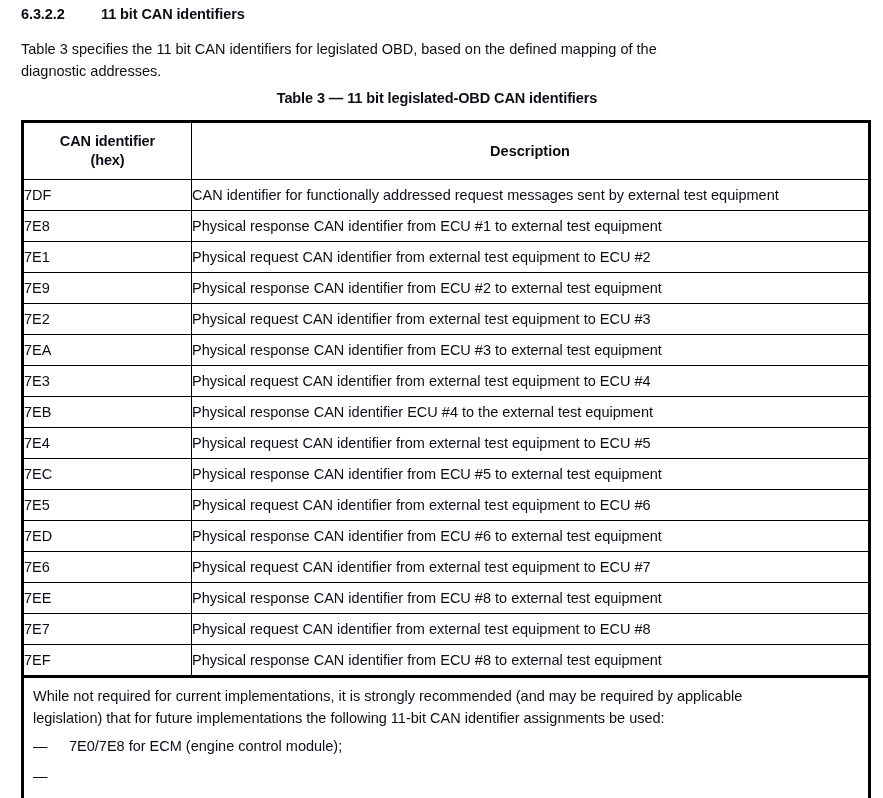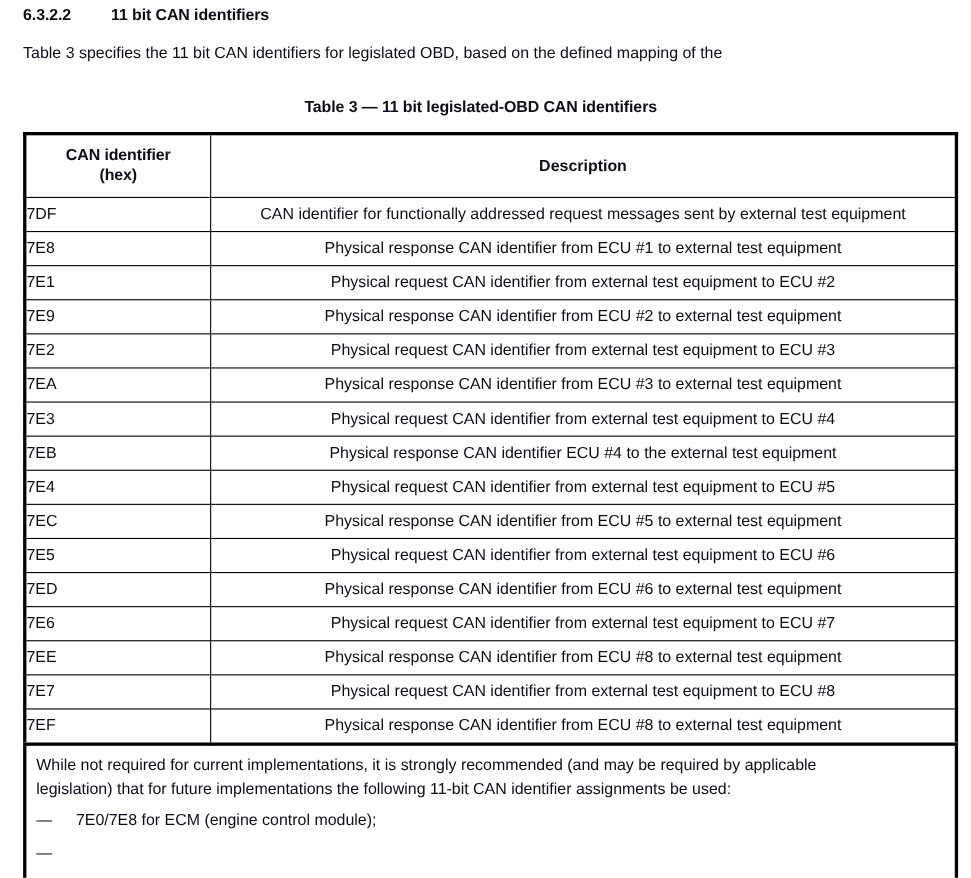--- a/index.html
+++ b/index.html
@@ -106,21 +106,21 @@
   }
 
   .obd-table tbody td {
     height: 30px;
   }
   .cell-id {
     text-align: left;
     font-size: 14.5px;
   }
   .cell-desc {
-    text-align: center;
+    text-align: left;
     padding-left: 7px;
     font-size: 14.5px;
     white-space: nowrap;
   }
 
   
   .sel-highlight {
     background: #a9cfe9;
   }
 
@@ -162,20 +162,21 @@
 <body>
 
 <div class="page">
 
   <div class="clause-heading">
     <span class="clause-number">6.3.2.2</span><span class="clause-title">11 bit CAN identifiers</span>
   </div>
 
   <div class="intro-para">
     <span>Table 3 specifies the 11 bit CAN identifiers for legislated OBD, based on the defined mapping of the</span>
+    <span class="last-line">diagnostic addresses.</span>
   </div>
 
   <div class="table-caption">Table 3 — 11 bit legislated-OBD CAN identifiers</div>
 
   <table class="obd-table">
     <colgroup>
       <col class="col-id">
       <col class="col-desc">
     </colgroup>
     <thead>

